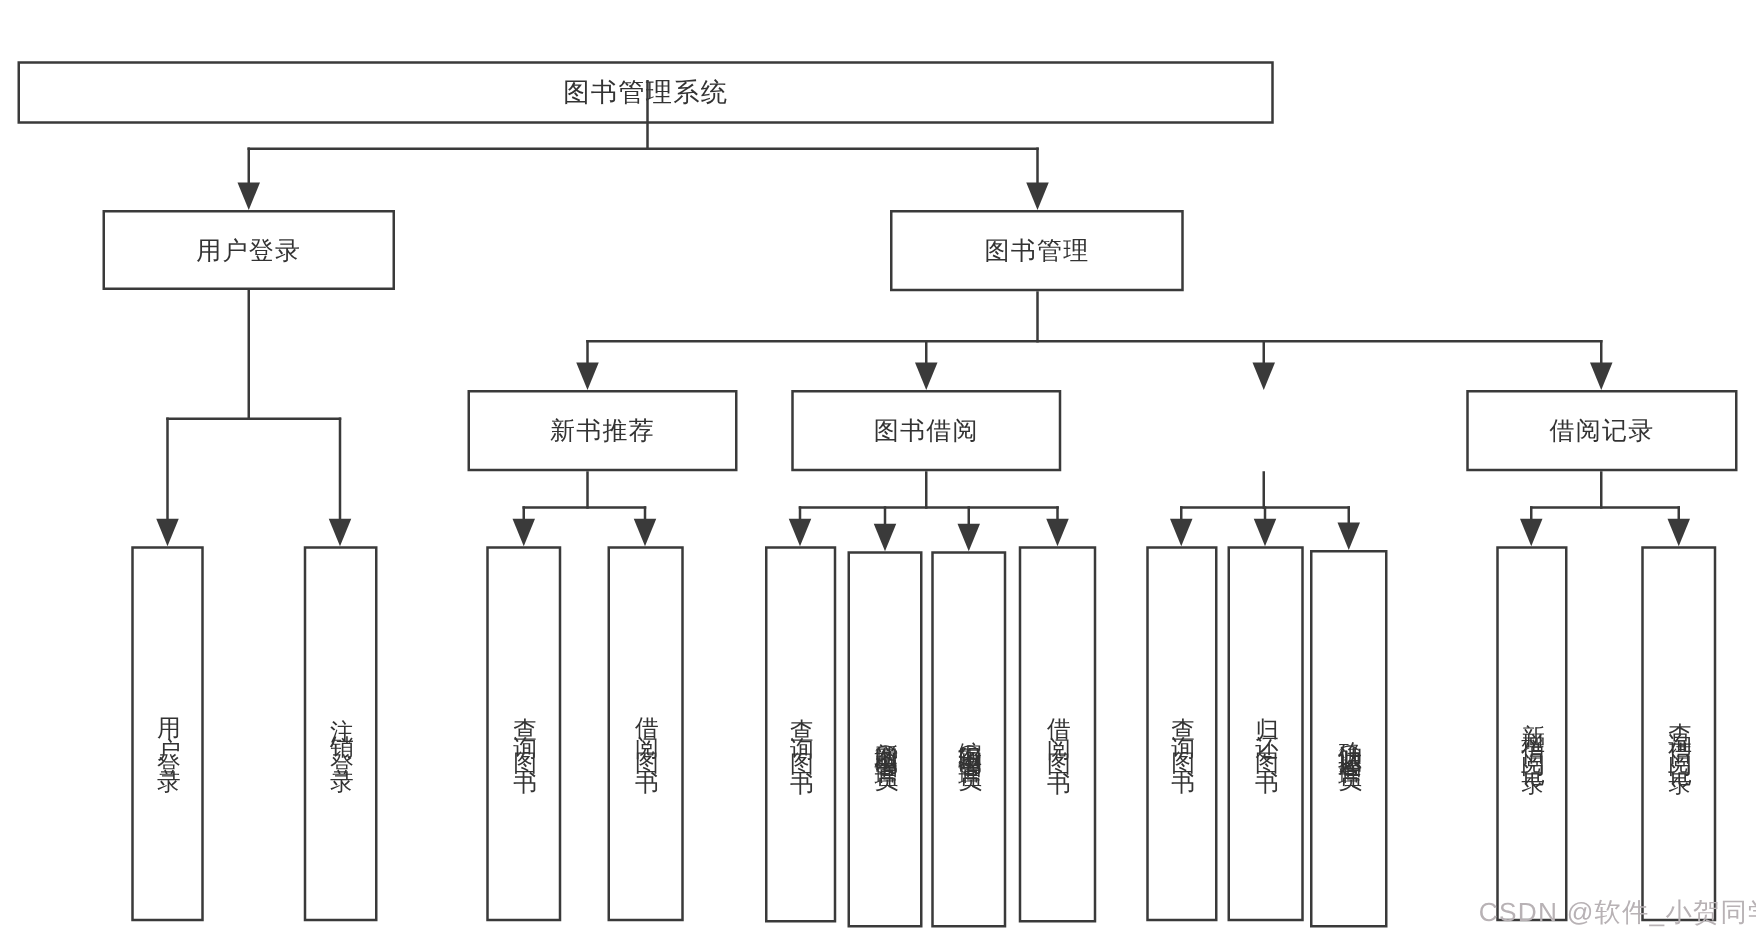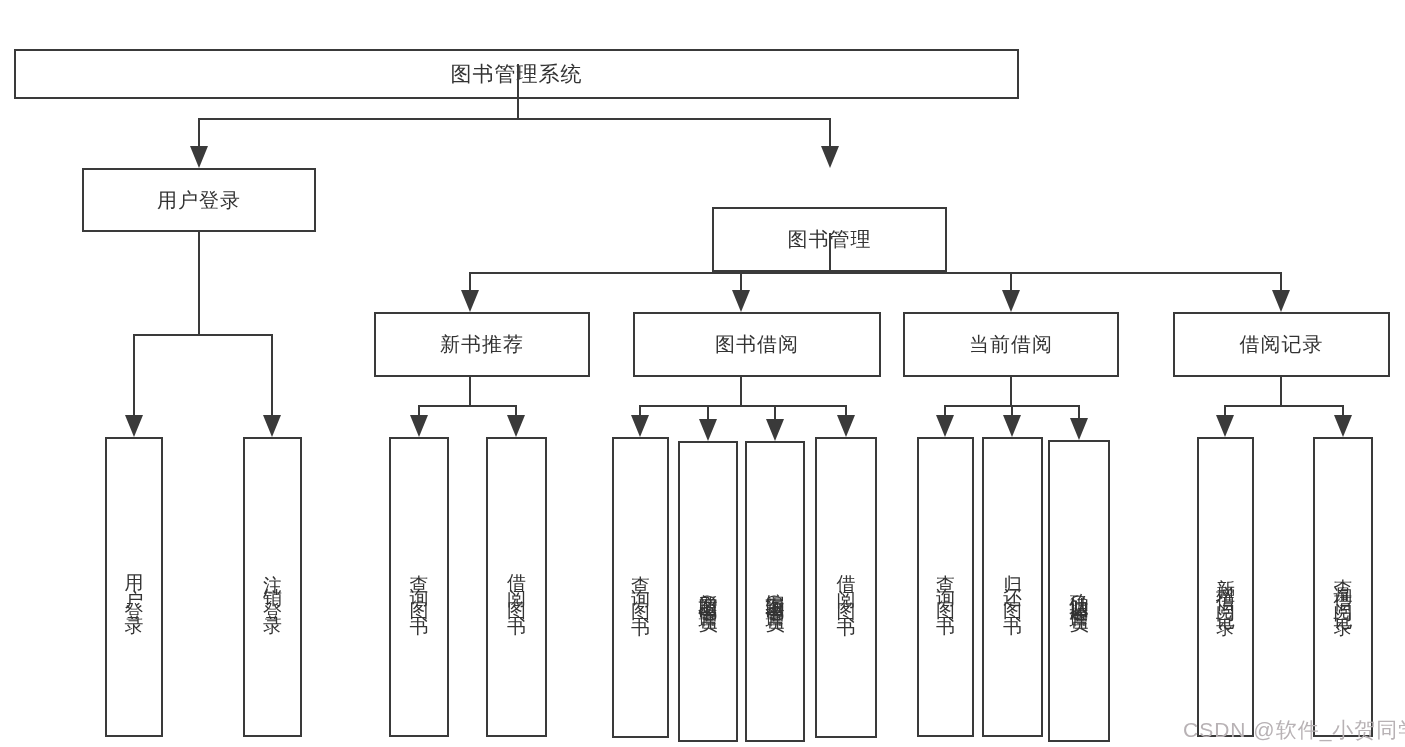--- a/index.html
+++ b/index.html
@@ -70,43 +70,42 @@
   <div class="node root-box" style="left:14px; top:14px; width:1005px; height:50px;margin-top:35px;">图书管理系统</div>
 
   <div class="line" style="left:517px; top:64px; width:2px; height:56px;"></div>
   <div class="line" style="left:198px; top:118px; width:633px; height:2px;"></div>
   <div class="line" style="left:198px; top:118px; width:2px; height:30px;"></div>
   <div class="arrow" style="left:190px; top:146px;"></div>
   <div class="line" style="left:829px; top:118px; width:2px; height:30px;"></div>
   <div class="arrow" style="left:821px; top:146px;"></div>
 
   <div class="node" style="left:82px; top:168px; width:234px; height:64px;">用户登录</div>
-  <div class="node" style="left:712px; top:168px; width:235px; height:65px;margin-top:39px;">图书管理</div>
+  <div class="node" style="left:712px; top:168px; width:235px; height:65px;">图书管理</div>
 
   <div class="line" style="left:198px; top:232px; width:2px; height:104px;"></div>
   <div class="line" style="left:133px; top:334px; width:140px; height:2px;"></div>
   <div class="line" style="left:133px; top:334px; width:2px; height:83px;"></div>
   <div class="arrow" style="left:125px; top:415px;"></div>
   <div class="line" style="left:271px; top:334px; width:2px; height:83px;"></div>
   <div class="arrow" style="left:263px; top:415px;"></div>
 
   <div class="line" style="left:829px; top:233px; width:2px; height:41px;"></div>
   <div class="line" style="left:469px; top:272px; width:813px; height:2px;"></div>
   <div class="line" style="left:469px; top:272px; width:2px; height:20px;"></div>
   <div class="arrow" style="left:461px; top:290px;"></div>
   <div class="line" style="left:740px; top:272px; width:2px; height:20px;"></div>
   <div class="arrow" style="left:732px; top:290px;"></div>
   <div class="line" style="left:1010px; top:272px; width:2px; height:20px;"></div>
   <div class="arrow" style="left:1002px; top:290px;"></div>
   <div class="line" style="left:1280px; top:272px; width:2px; height:20px;"></div>
   <div class="arrow" style="left:1272px; top:290px;"></div>
 
   <div class="node" style="left:362px; top:312px; width:216px; height:65px;margin-left:12px;">新书推荐</div>
-  <div class="node" style="left:633px; top:312px; width:248px; height:65px;font-family:Liberation Serif, serif;">图书借阅</div>
-  <div class="node" style="left:903px; top:312px; width:216px; height:65px;">当前借阅</div>
+  <div class="node" style="left:633px; top:312px; width:216px; height:65px;font-family:Liberation Serif, serif;">图书借阅</div>
   <div class="node" style="left:1173px; top:312px; width:217px; height:65px;">借阅记录</div>
 
   <div class="line" style="left:469px; top:377px; width:2px; height:30px;"></div>
   <div class="line" style="left:418px; top:405px; width:99px; height:2px;"></div>
   <div class="line" style="left:418px; top:405px; width:2px; height:12px;"></div>
   <div class="arrow" style="left:410px; top:415px;"></div>
   <div class="line" style="left:515px; top:405px; width:2px; height:12px;"></div>
   <div class="arrow" style="left:507px; top:415px;"></div>
 
   <div class="line" style="left:740px; top:377px; width:2px; height:30px;"></div>

